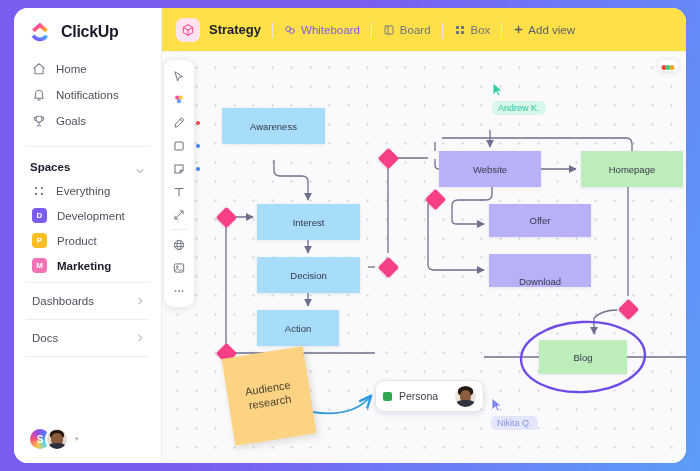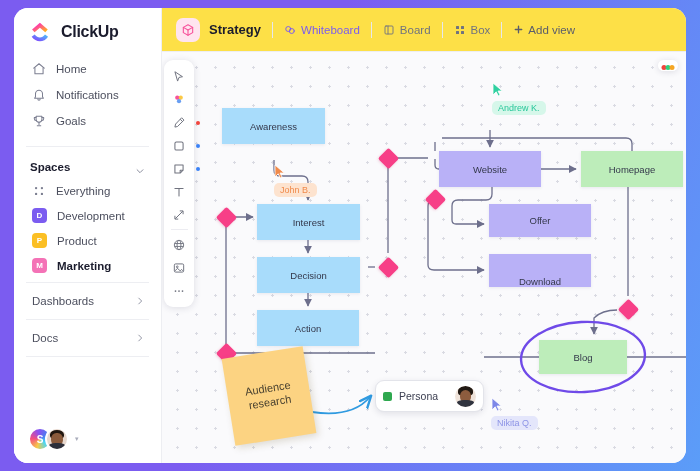--- a/index.html
+++ b/index.html
@@ -485,21 +485,21 @@
 
       <div class="node n-blue" style="left:60px;  top:56px;  width:103px; height:36px;">
           <span>Awareness</span>
         </div>
       <div class="node n-blue" style="left:95px;  top:152px; width:103px; height:36px;">
           <span>Interest</span>
         </div>
       <div class="node n-blue" style="left:95px;  top:205px; width:103px; height:36px;">
           <span>Decision</span>
         </div>
-      <div class="node n-blue" style="left:95px;  top:258px; width:102px; height:36px;">
+      <div class="node n-blue" style="left:95px;  top:258px; width:82px; height:36px;">
           <span>Action</span>
         </div>
       <div class="node n-purple" style="left:277px; top:99px;  width:102px; height:36px;">
           <span>Website</span>
         </div>
       <div class="node n-purple" style="left:327px; top:152px; width:102px; height:33px;">
           <span>Offer</span>
         </div>
       <div class="node n-purple" style="left:327px; top:202px; width:102px; height:33px;align-items:flex-end;">
           <span>Download</span>
@@ -534,26 +534,20 @@
         </span>
       </div>
 
       <div class="cursor-grp" style="left:330px; top:30px;">
         <svg viewBox="0 0 12 15">
           <path d="M1 1 L1 13 L4.2 9.8 L6.3 14 L8.1 13.1 L6 9 L10.3 9 Z" fill="#2fd0a0" stroke="#fff" stroke-width="0.8"></path>
         </svg>
         <span class="cursor-tag tag-green">Andrew K.</span>
       </div>
 
-      <div class="cursor-grp" style="left:112px; top:112px;">
-        <svg viewBox="0 0 12 15">
-          <path d="M1 1 L1 13 L4.2 9.8 L6.3 14 L8.1 13.1 L6 9 L10.3 9 Z" fill="#f08a4b" stroke="#fff" stroke-width="0.8"></path>
-        </svg>
-        <span class="cursor-tag tag-orange">John B.</span>
-      </div>
 
       <div class="cursor-grp" style="left:329px; top:345px;">
         <svg viewBox="0 0 12 15">
           <path d="M1 1 L1 13 L4.2 9.8 L6.3 14 L8.1 13.1 L6 9 L10.3 9 Z" fill="#7d87e8" stroke="#fff" stroke-width="0.8"></path>
         </svg>
         <span class="cursor-tag tag-blue">Nikita Q.</span>
       </div>
 
       <div id="toolbar">
         <div class="tool">

